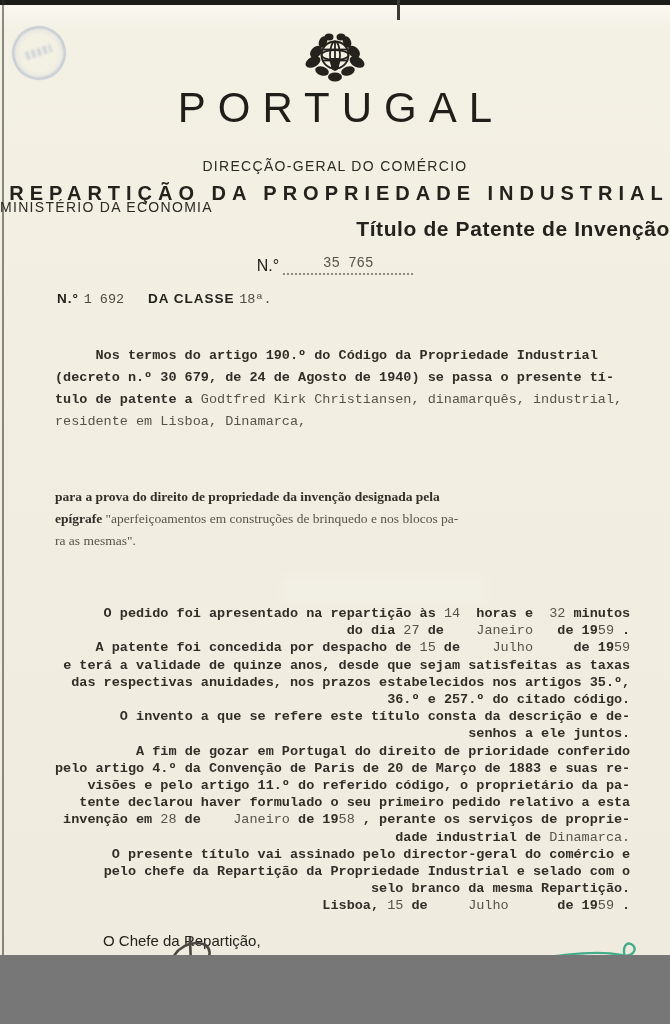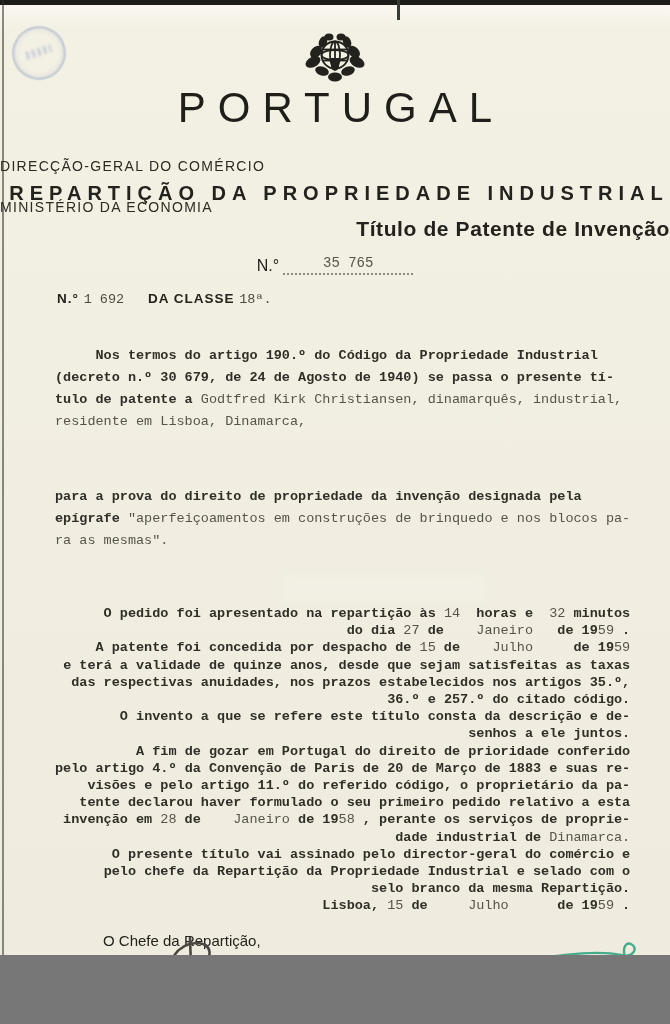--- a/index.html
+++ b/index.html
@@ -20,39 +20,39 @@
     filter:blur(.4px); opacity:.8; transform:rotate(-18deg);}
   .stamp::after{content:"";position:absolute;left:12px;top:20px;width:26px;height:8px;
     background:repeating-linear-gradient(90deg, rgba(95,125,180,.35) 0 3px, transparent 3px 6px);
     filter:blur(1px);}
   
   .emblem{position:absolute;left:302px;top:31px;}
   .country{position:absolute;left:0;top:84px;width:670px;text-align:center;
     font-size:42px;letter-spacing:12px;text-indent:12px;font-weight:400;color:#1f1e19;}
   .ministry{position:absolute;left:0;top:155px;width:670px;
     font-size:14px;letter-spacing:1.3px;color:#2b2a23;margin-top:44px;}
-  .directorate{position:absolute;left:0;top:158px;width:670px;
+  .directorate{position:absolute;left:0;top:158px;width:670px;text-align:center;
     font-size:14px;letter-spacing:1.3px;color:#2b2a23;}
   .department{position:absolute;left:4px;top:182px;width:670px;text-align:center;
     font-size:20px;font-weight:700;letter-spacing:6px;color:#23221c;}
   .doctitle{position:absolute;left:0;top:217px;width:670px;text-align:right;
     font-size:21px;font-weight:700;letter-spacing:.6px;color:#23221c;}
   .numline{position:absolute;left:0;top:255px;width:670px;display:flex;justify-content:center;
     align-items:flex-end;gap:4px;}
   .numlabel{font-size:16px;color:#23221c;}
   .numvalue{display:inline-block;min-width:118px;text-align:center;
     border-bottom:2px dotted #8d8a7d;padding:0 6px 2px 6px;
     font-family:"Liberation Mono", monospace;font-size:14px;color:#4f4b43;}
   .classline{position:absolute;left:57px;top:291px;display:flex;align-items:baseline;white-space:pre;}
   .classline .lbl{font-size:13.5px;font-weight:700;letter-spacing:1px;color:#23221c;}
   .classline .val{font-family:"Liberation Mono", monospace;font-size:13.5px;color:#4f4b43;}
   
   .block{position:absolute;left:55px;font-family:"Liberation Mono", monospace;}
   .b1{top:345px;font-size:13.5px;line-height:22px;}
-  .b2{top:486px;font-size:13.5px;line-height:22px;}
+  .b2{top:486px;font-size:13.5px;line-height:22px;font-family:Liberation Serif, serif;}
   .b3{top:605px;font-size:13.5px;line-height:17.2px;text-align:right;}
   .bline{white-space:pre;}
   .printed{font-weight:700;color:#312e27;}
   .typed{font-weight:400;color:#57534a;}
   .smudge{position:absolute;left:282px;top:576px;width:205px;height:26px;
     background:rgba(243,240,229,.8);filter:blur(3px);}
   
   .siglabel{position:absolute;font-size:15px;color:#23221c;}
   .sig-left-label{left:103px;top:932px;}
   .sig-right-label{left:380px;top:936px;margin-top:48px;}

